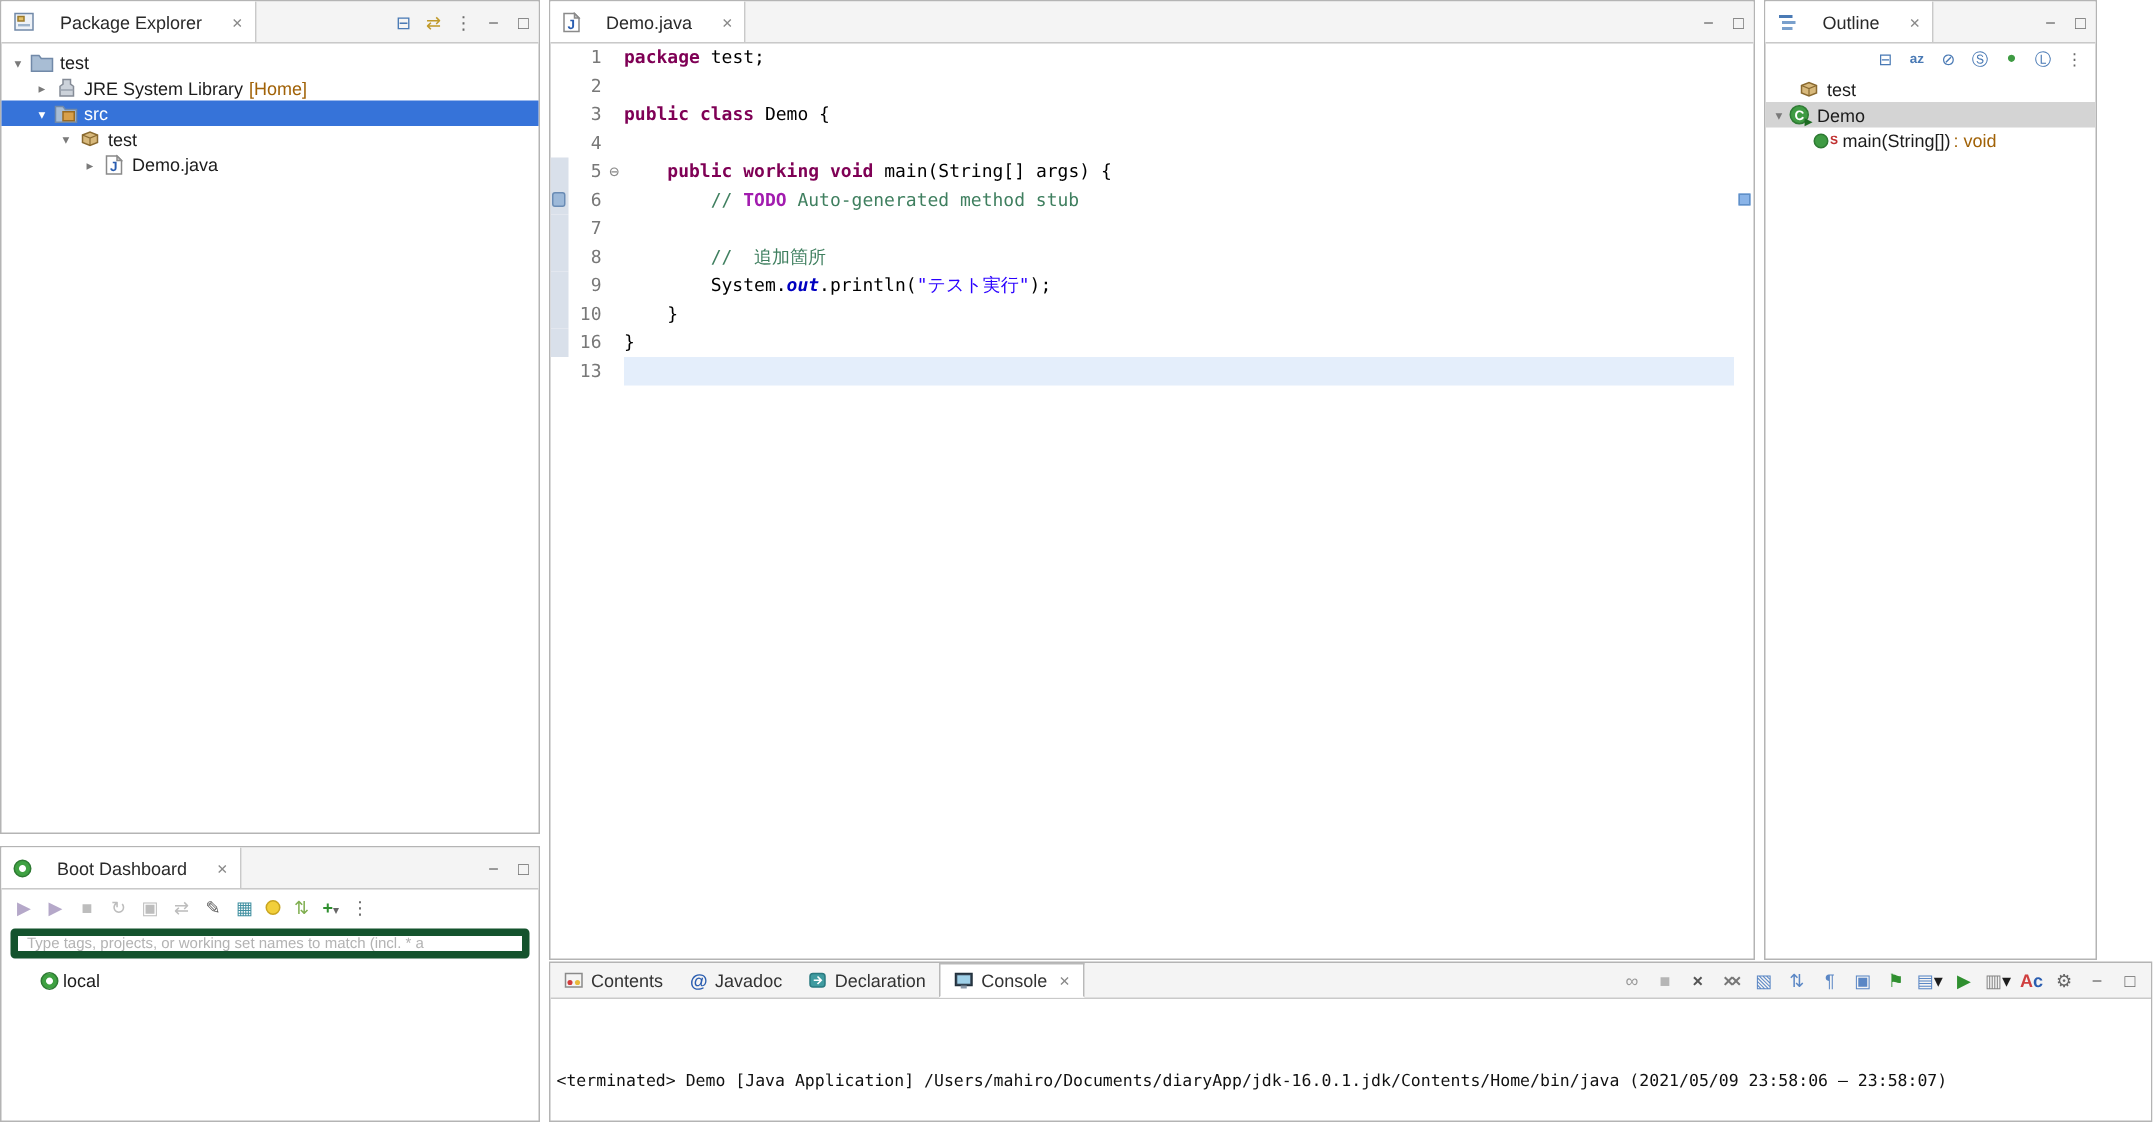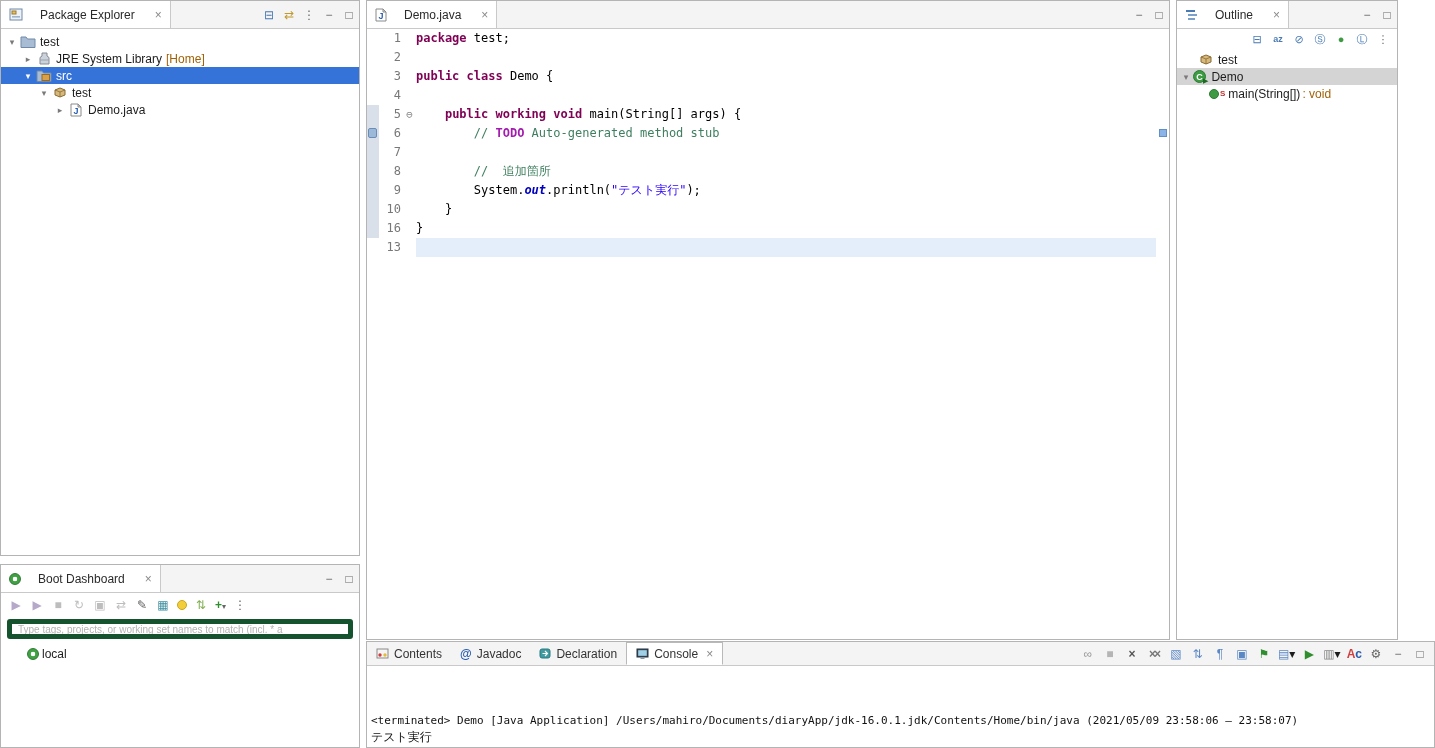--- a/index.html
+++ b/index.html
@@ -406,15 +406,14 @@
       <span class="cbtn" style="color:#2f8f2f">▶</span>
       <span><span class="cbtn" style="color:#888">▥</span><span class="dd">▾</span></span>
       <span><span style="color:#d04040;font-weight:bold">A</span><span style="color:#2a5db0;font-weight:bold">c</span></span>
       <span class="cbtn" style="color:#666">⚙</span>
       <span class="cbtn" style="color:#6a6a6a">−</span>
       <span class="cbtn" style="color:#6a6a6a">□</span>
     </div>
   </div>
   <div class="cout">
     <div>&lt;terminated&gt; Demo [Java Application] /Users/mahiro/Documents/diaryApp/jdk-16.0.1.jdk/Contents/Home/bin/java  (2021/05/09 23:58:06 – 23:58:07)</div>
-    <div class="stdout">テスト実行</div>
   </div>
 </section>
 
 </body></html>

